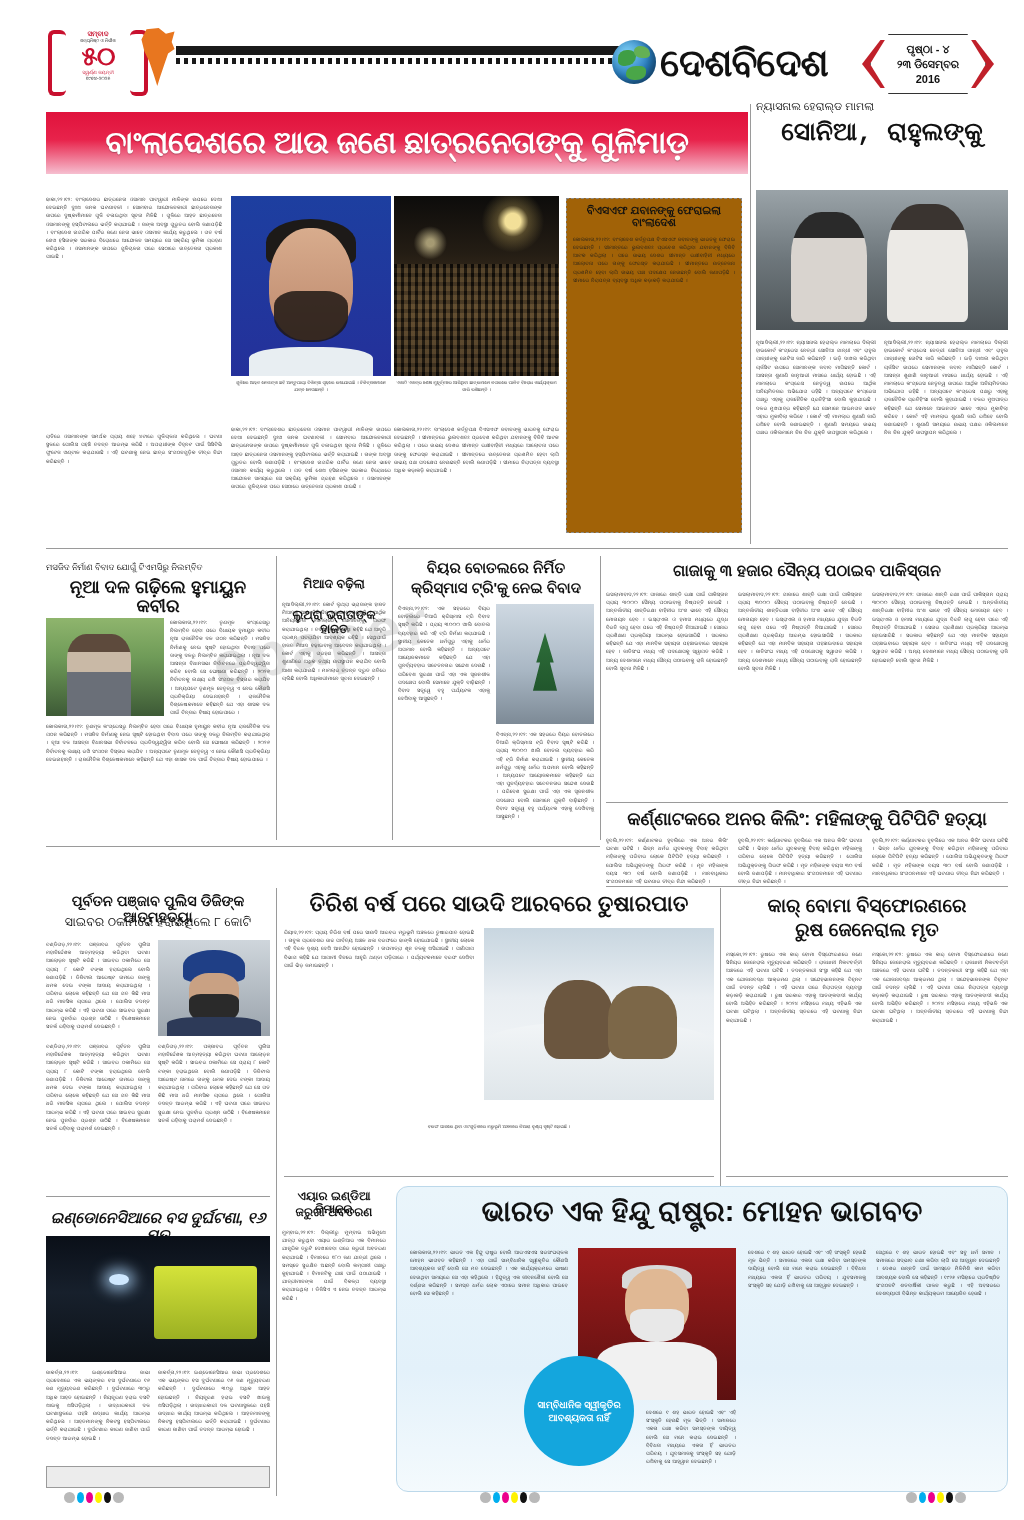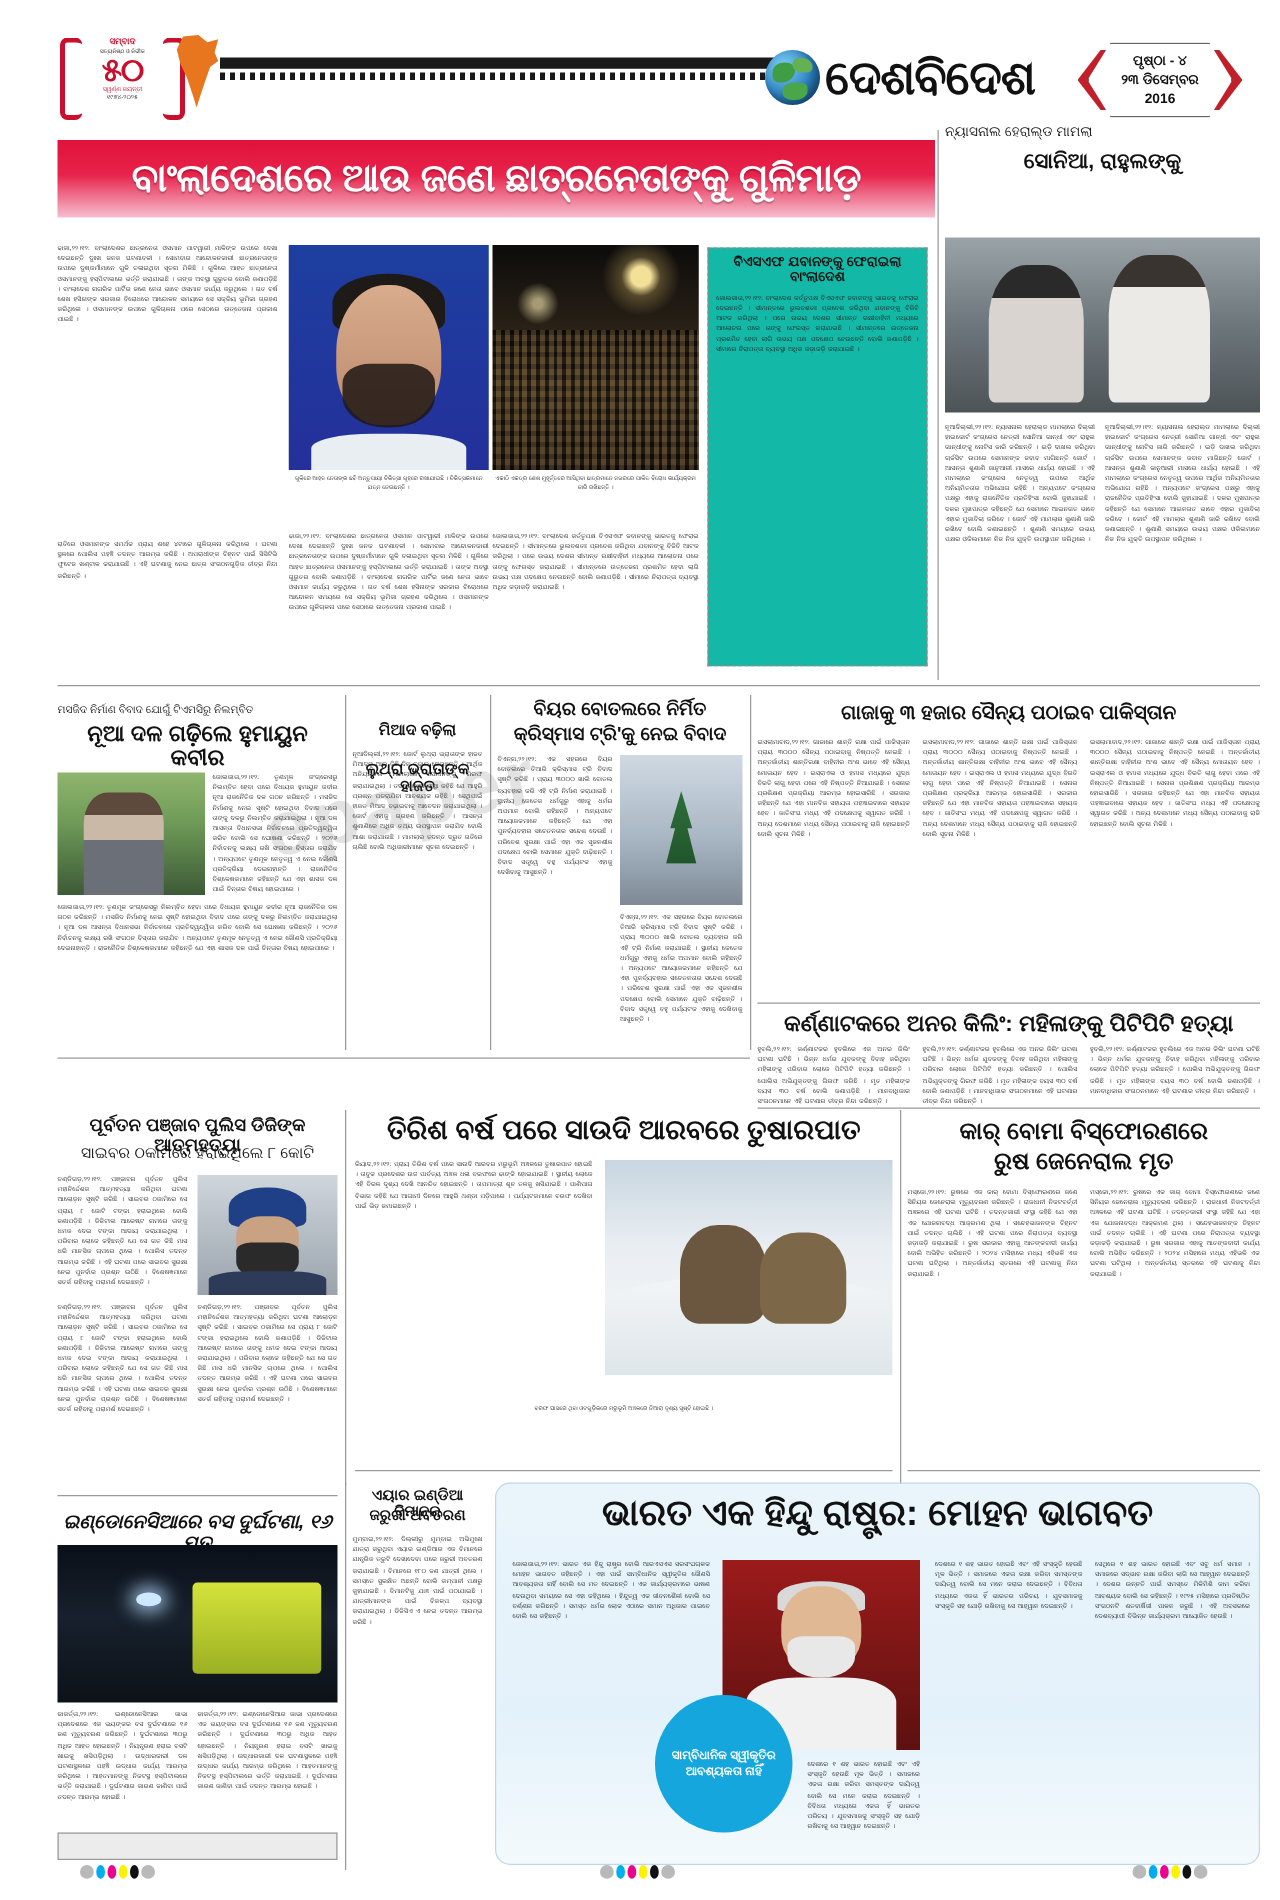--- a/index.html
+++ b/index.html
@@ -81,21 +81,21 @@
   .lead-red {
     position:absolute; left:46px; top:112px; width:702px; height:62px;
     background:linear-gradient(to bottom,#e0123c 0%, #e8234b 45%, #f6bfd0 100%);
     display:flex; align-items:center; justify-content:center;
   }
   .lead-red span {
     color:#fff; font-size:31px; font-weight:bold; letter-spacing:-.5px;
     text-shadow:0 1px 1px rgba(0,0,0,.25); white-space:nowrap;
   }
   
-  .dotbox { position:absolute; border:1px dashed #8c8c8c; background:#14b8a6; }
+  .dotbox { position:absolute; border:1px dashed #8c8c8c; background:#a16207; }
   
   .feature-blue {
     position:absolute; border:1px solid #bcd8ea; border-radius:12px;
     background:linear-gradient(to bottom,#eaf5fb 0%, #e3f1fa 60%, #f4fafd 100%);
   }
   .blue-circle {
     position:absolute; border-radius:50%; background:#14a6dd;
     display:flex; align-items:center; justify-content:center; text-align:center;
     color:#fff; font-size:9.5px; font-weight:bold; line-height:13px; padding:6px;
   }
@@ -244,21 +244,21 @@
   <div class="col-body" style="position:absolute;left:394px;top:425px;width:165px;height:120px;">କୋଲକାତା,୨୨।୧୨: ବାଂଲାଦେଶ କର୍ତ୍ତୃପକ୍ଷ ବିଏସଏଫ ଜବାନଙ୍କୁ ଭାରତକୁ ଫେରାଇ ଦେଇଛନ୍ତି । ସୀମାନ୍ତରେ ଭୁଲବଶତଃ ପ୍ରବେଶ କରିଥିବା ଯବାନଙ୍କୁ ବିଜିବି ଆଟକ କରିଥିଲା । ପରେ ଉଭୟ ଦେଶର ସୀମାନ୍ତ ରକ୍ଷୀବାହିନୀ ମଧ୍ୟରେ ଆଲୋଚନା ପରେ ତାଙ୍କୁ ଫେରସ୍ତ କରାଯାଇଛି । ସୀମାନ୍ତରେ ଉତ୍ତେଜନା ପ୍ରଶମିତ ହେବା ଲାଗି ଉଭୟ ପକ୍ଷ ପଦକ୍ଷେପ ନେଉଛନ୍ତି ବୋଲି ଜଣାପଡ଼ିଛି । ସୀମାରେ ନିରାପତ୍ତା ବ୍ୟବସ୍ଥା ଅଧିକ କଡ଼ାକଡ଼ି କରାଯାଇଛି ।</div>
 
   <div class="dotbox" style="left:566px;top:198px;width:176px;height:335px;">
     <div class="hl" style="font-size:11px;padding:6px 6px 2px;">ବିଏସଏଫ ଯବାନଙ୍କୁ ଫେରାଇଲା ବାଂଲାଦେଶ</div>
     <div class="col-body" style="padding:4px 6px;">କୋଲକାତା,୨୨।୧୨: ବାଂଲାଦେଶ କର୍ତ୍ତୃପକ୍ଷ ବିଏସଏଫ ଜବାନଙ୍କୁ ଭାରତକୁ ଫେରାଇ ଦେଇଛନ୍ତି । ସୀମାନ୍ତରେ ଭୁଲବଶତଃ ପ୍ରବେଶ କରିଥିବା ଯବାନଙ୍କୁ ବିଜିବି ଆଟକ କରିଥିଲା । ପରେ ଉଭୟ ଦେଶର ସୀମାନ୍ତ ରକ୍ଷୀବାହିନୀ ମଧ୍ୟରେ ଆଲୋଚନା ପରେ ତାଙ୍କୁ ଫେରସ୍ତ କରାଯାଇଛି । ସୀମାନ୍ତରେ ଉତ୍ତେଜନା ପ୍ରଶମିତ ହେବା ଲାଗି ଉଭୟ ପକ୍ଷ ପଦକ୍ଷେପ ନେଉଛନ୍ତି ବୋଲି ଜଣାପଡ଼ିଛି । ସୀମାରେ ନିରାପତ୍ତା ବ୍ୟବସ୍ଥା ଅଧିକ କଡ଼ାକଡ଼ି କରାଯାଇଛି ।</div>
   </div>
 
   <div class="vrule" style="left:750px;top:104px;height:440px;"></div>
 
   <div class="kicker" style="position:absolute;left:756px;top:100px;width:252px;">ନ୍ୟାସନାଲ ହେରାଲ୍ଡ ମାମଲା</div>
-  <div class="hl" style="position:absolute;left:756px;top:120px;width:252px;font-size:17px;">ସୋନିଆ, ରାହୁଲଙ୍କୁ</div>
+  <div class="hl" style="position:absolute;left:756px;top:120px;width:252px;font-size:25px;font-family:Liberation Mono, monospace;">ସୋନିଆ, ରାହୁଲଙ୍କୁ</div>
 
   <div class="photo ph-duo" style="left:756px;top:190px;width:252px;height:140px;">
     <div class="p1"></div>
       <div class="p2"></div>
   </div>
 
   <div class="col-body" style="position:absolute;left:756px;top:338px;width:120px;height:200px;column-count:1;">ନୂଆଦିଲ୍ଲୀ,୨୨।୧୨: ନ୍ୟାସନାଲ ହେରାଲ୍ଡ ମାମଲାରେ ଦିଲ୍ଲୀ ହାଇକୋର୍ଟ କଂଗ୍ରେସ ନେତ୍ରୀ ସୋନିଆ ଗାନ୍ଧୀ ଏବଂ ରାହୁଲ ଗାନ୍ଧୀଙ୍କୁ ନୋଟିସ ଜାରି କରିଛନ୍ତି । ଇଡ଼ି ଦାଖଲ କରିଥିବା ଚାର୍ଜସିଟ ଉପରେ ସେମାନଙ୍କ ଜବାବ ମାଗିଛନ୍ତି କୋର୍ଟ । ଆସନ୍ତା ଶୁଣାଣି ଜାନୁଆରୀ ମାସରେ ଧାର୍ଯ୍ୟ ହୋଇଛି । ଏହି ମାମଲାରେ କଂଗ୍ରେସ ନେତୃତ୍ୱ ଉପରେ ଆର୍ଥିକ ଅନିୟମିତତାର ଅଭିଯୋଗ ରହିଛି । ଅନ୍ୟପଟେ କଂଗ୍ରେସ ପକ୍ଷରୁ ଏହାକୁ ରାଜନୈତିକ ପ୍ରତିହିଂସା ବୋଲି କୁହାଯାଇଛି । ଦଳର ମୁଖପାତ୍ର କହିଛନ୍ତି ଯେ ସେମାନେ ଆଇନଗତ ଭାବେ ଏହାର ମୁକାବିଲା କରିବେ । କୋର୍ଟ ଏହି ମାମଲାର ଶୁଣାଣି ଜାରି ରଖିବେ ବୋଲି ଜଣାଇଛନ୍ତି । ଶୁଣାଣି ସମୟରେ ଉଭୟ ପକ୍ଷର ଓକିଲମାନେ ନିଜ ନିଜ ଯୁକ୍ତି ଉପସ୍ଥାପନ କରିଥିଲେ ।</div>
   <div class="col-body" style="position:absolute;left:884px;top:338px;width:124px;height:200px;">ନୂଆଦିଲ୍ଲୀ,୨୨।୧୨: ନ୍ୟାସନାଲ ହେରାଲ୍ଡ ମାମଲାରେ ଦିଲ୍ଲୀ ହାଇକୋର୍ଟ କଂଗ୍ରେସ ନେତ୍ରୀ ସୋନିଆ ଗାନ୍ଧୀ ଏବଂ ରାହୁଲ ଗାନ୍ଧୀଙ୍କୁ ନୋଟିସ ଜାରି କରିଛନ୍ତି । ଇଡ଼ି ଦାଖଲ କରିଥିବା ଚାର୍ଜସିଟ ଉପରେ ସେମାନଙ୍କ ଜବାବ ମାଗିଛନ୍ତି କୋର୍ଟ । ଆସନ୍ତା ଶୁଣାଣି ଜାନୁଆରୀ ମାସରେ ଧାର୍ଯ୍ୟ ହୋଇଛି । ଏହି ମାମଲାରେ କଂଗ୍ରେସ ନେତୃତ୍ୱ ଉପରେ ଆର୍ଥିକ ଅନିୟମିତତାର ଅଭିଯୋଗ ରହିଛି । ଅନ୍ୟପଟେ କଂଗ୍ରେସ ପକ୍ଷରୁ ଏହାକୁ ରାଜନୈତିକ ପ୍ରତିହିଂସା ବୋଲି କୁହାଯାଇଛି । ଦଳର ମୁଖପାତ୍ର କହିଛନ୍ତି ଯେ ସେମାନେ ଆଇନଗତ ଭାବେ ଏହାର ମୁକାବିଲା କରିବେ । କୋର୍ଟ ଏହି ମାମଲାର ଶୁଣାଣି ଜାରି ରଖିବେ ବୋଲି ଜଣାଇଛନ୍ତି । ଶୁଣାଣି ସମୟରେ ଉଭୟ ପକ୍ଷର ଓକିଲମାନେ ନିଜ ନିଜ ଯୁକ୍ତି ଉପସ୍ଥାପନ କରିଥିଲେ ।</div>
 
   <div class="hrule" style="left:46px;top:548px;width:962px;"></div>

